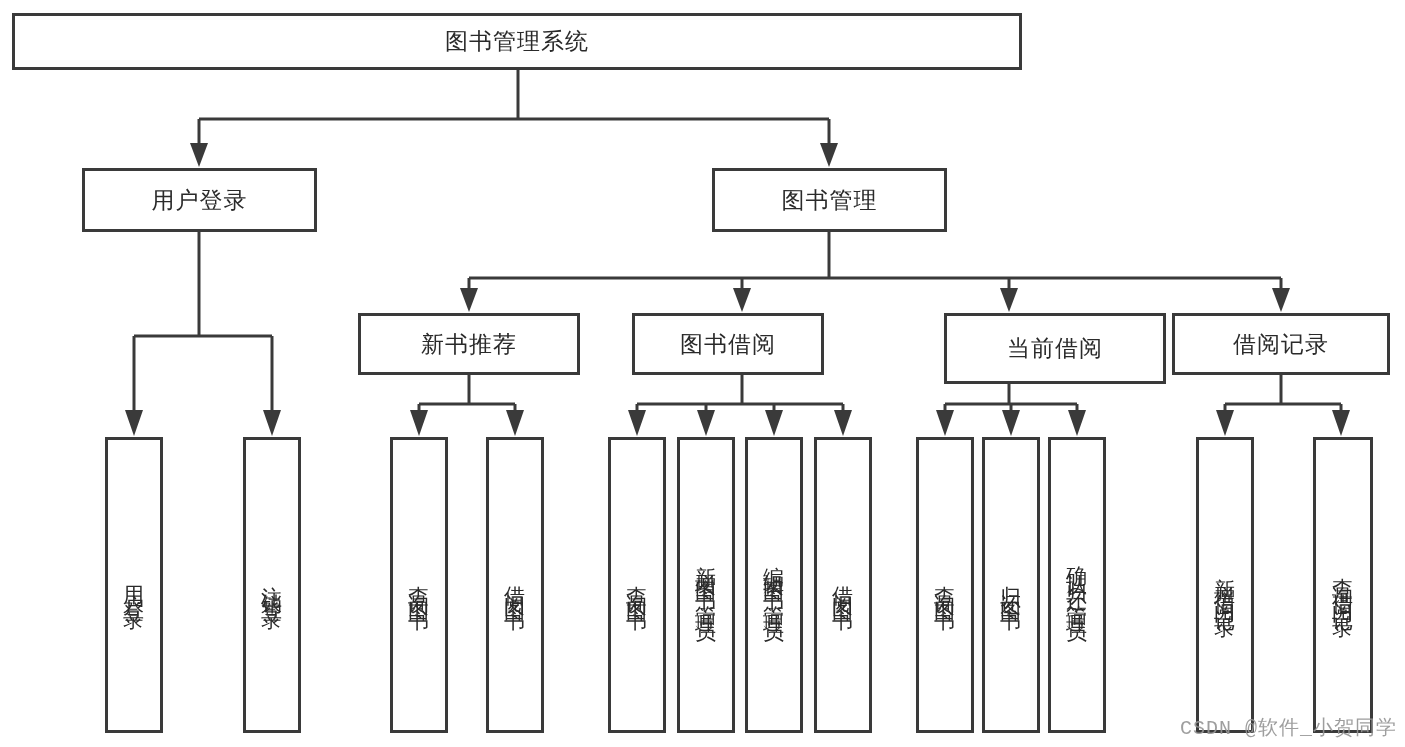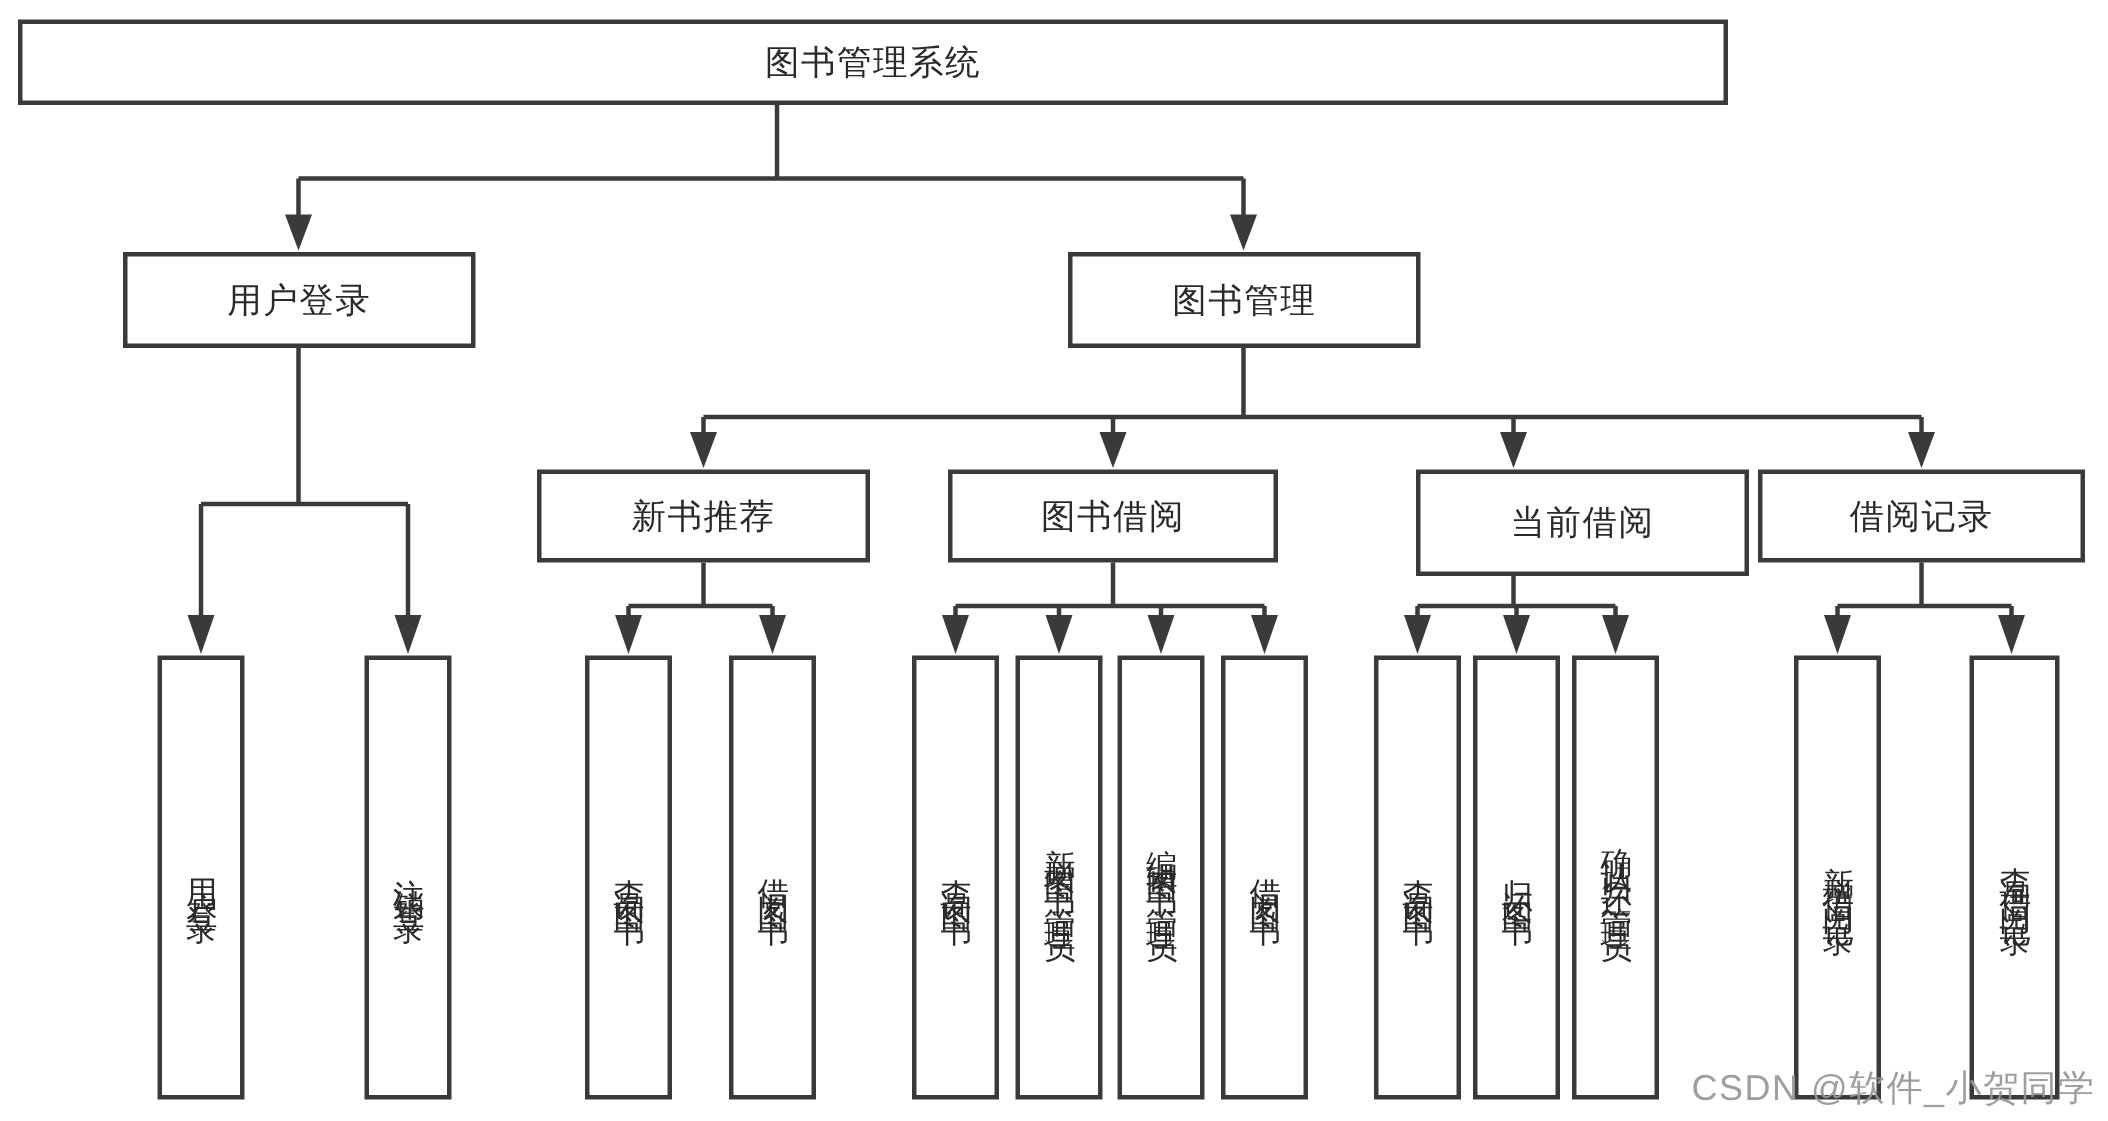--- a/index.html
+++ b/index.html
@@ -42,25 +42,26 @@
     text-orientation: mixed;
     font-size: 21px;
     letter-spacing: 8px;
     line-height: 1;
     white-space: nowrap;
   }
   .watermark {
     position: absolute;
     right: 8px;
     bottom: 6px;
-    font-size: 24px;
+    font-size: 20px;
     color: rgba(150,150,150,0.92);
     letter-spacing: 1px;
     white-space: nowrap;
     z-index: 5;
+    font-family: Liberation Mono, monospace;
   }
   .edge { stroke: #3a3a3a; stroke-width: 3; fill: none; }
   .arrow { fill: #3a3a3a; stroke: none; }
 </style>
 </head>
 <body>
 
 <div id="canvas">
 
   <svg id="edges" viewBox="0 0 1405 747" xmlns="http://www.w3.org/2000/svg">
@@ -132,35 +133,35 @@
     <g>
       <path class="edge" d="M1281 373 V404"></path>
       <path class="edge" d="M1225 404 H1341"></path>
       <path class="edge" d="M1225 404 V414"></path>
       <path class="edge" d="M1341 404 V414"></path>
       <path class="arrow" d="M1216 410 H1234 L1225 436 Z"></path>
       <path class="arrow" d="M1332 410 H1350 L1341 436 Z"></path>
     </g>
   </svg>
 
-  <div class="node hbox root" style="left:12px; top:13px; width:1140px; height:57px;">
+  <div class="node hbox root" style="left:12px; top:13px; width:1010px; height:57px;">
     <span class="label">图书管理系统</span>
   </div>
 
   <div class="node hbox" style="left:82px; top:168px; width:235px; height:64px;">
     <span class="label">用户登录</span>
   </div>
   <div class="node hbox" style="left:358px; top:313px; width:222px; height:62px;">
     <span class="label">新书推荐</span>
   </div>
 
   <div class="node hbox" style="left:712px; top:168px; width:235px; height:64px;">
     <span class="label">图书管理</span>
   </div>
-  <div class="node hbox" style="left:632px; top:313px; width:220px; height:62px;">
+  <div class="node hbox" style="left:632px; top:313px; width:192px; height:62px;">
     <span class="label">图书借阅</span>
   </div>
   <div class="node hbox" style="left:944px; top:313px; width:222px; height:71px;">
     <span class="label">当前借阅</span>
   </div>
   <div class="node hbox" style="left:1172px; top:313px; width:218px; height:62px;">
     <span class="label">借阅记录</span>
   </div>
 
   <div class="node vbox" style="left:105px; top:437px; width:58px; height:296px;">

